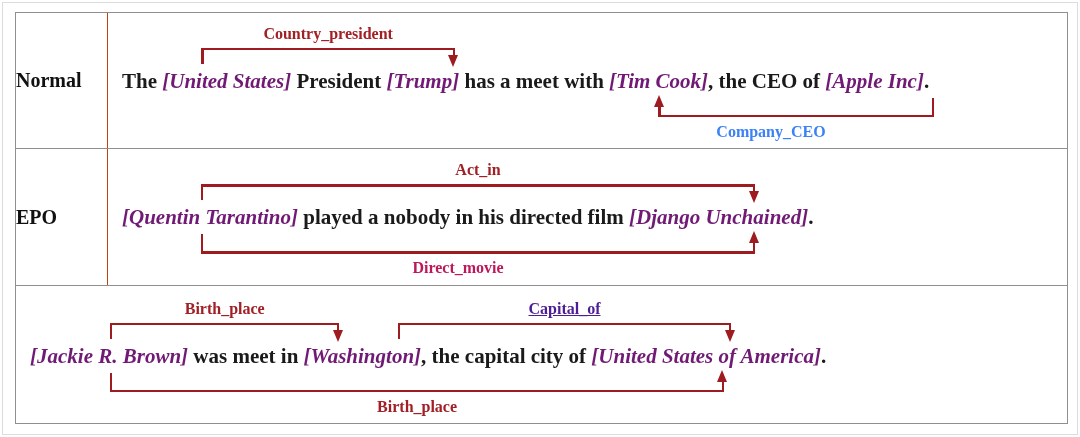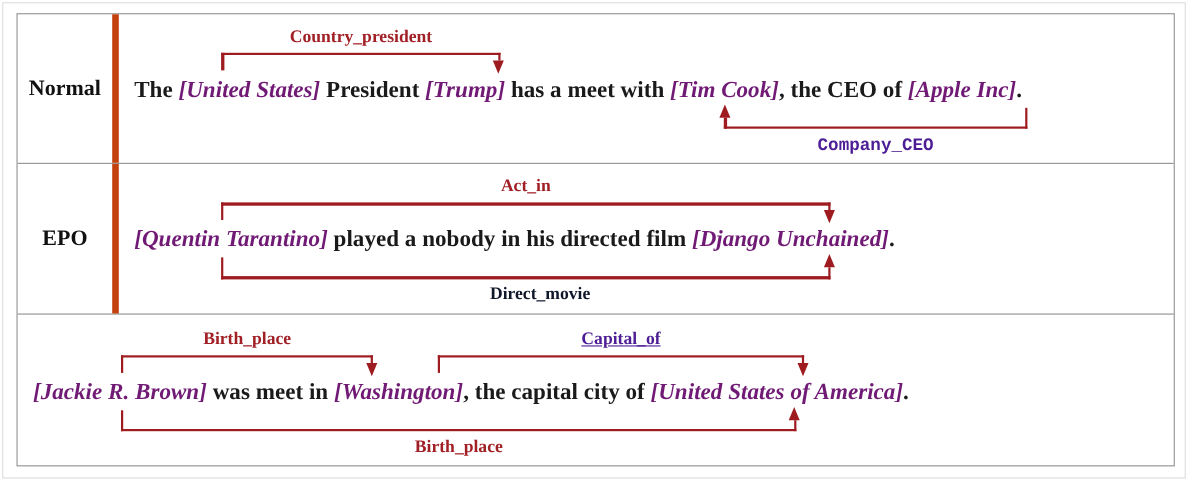--- a/index.html
+++ b/index.html
@@ -36,24 +36,23 @@
   .row {
     display: flex;
     box-sizing: border-box;
     border-bottom: 1px solid #8f8f8f;
   }
   .row:last-child { border-bottom: none; }
   .label-cell {
     width: 92px;
     flex: 0 0 92px;
     box-sizing: border-box;
-    border-right: 6px solid #c2410c;
+    border-right: 1px solid #c2410c;
     display: flex;
     align-items: center;
-    justify-content: center;
   }
   .row-label {
     font-size: 20px;
     font-weight: bold;
     color: #111111;
     white-space: nowrap;
   }
   .content {
     position: relative;
     flex: 1 1 auto;
@@ -102,21 +101,21 @@
             <div class="seg" style="left: 93.0891px; top: 34.5px; width: 2.5px; height: 16px; background: rgb(158, 27, 32);"></div>
             <div class="seg" style="left: 344.695px; top: 34.5px; width: 2.5px; height: 7px; background: rgb(158, 27, 32);"></div>
             <div class="head" style="left: 340.445px; top: 41.5px; border-left: 5.5px solid transparent; border-right: 5.5px solid transparent; border-top: 12px solid rgb(158, 27, 32);"></div>
             <div class="rel-label" style="left: 220.142px; top: 8.5px; color: rgb(161, 32, 38);">Country_president</div>
           </div>
           <div>
             <div class="seg" style="left: 550.009px; top: 101.5px; width: 276.104px; height: 2.5px; background: rgb(158, 27, 32);"></div>
             <div class="seg" style="left: 823.614px; top: 84.5px; width: 2.5px; height: 19.5px; background: rgb(158, 27, 32);"></div>
             <div class="seg" style="left: 550.009px; top: 93.5px; width: 2.5px; height: 10.5px; background: rgb(158, 27, 32);"></div>
             <div class="head" style="left: 545.759px; top: 81.5px; border-left: 5.5px solid transparent; border-right: 5.5px solid transparent; border-bottom: 12px solid rgb(158, 27, 32);"></div>
-            <div class="rel-label" style="left: 688px; top: 106.5px; color: #4c1d95; font-family: Liberation Mono, monospace;">Company_CEO</div>
+            <div class="rel-label" style="left: 663px; top: 106.5px; color: #3b82f6;">Company_CEO</div>
           </div>
         </div>
     </div>
 
     <div class="row" style="height:137px">
       <div class="label-cell">
         <span class="row-label">EPO</span>
       </div>
       <div class="content">
         <div class="sentence"><span class="entity">[Quentin Tarantino]</span><span class="plain"> played a nobody in his directed film </span><span class="entity">[Django Unchained]</span><span class="plain">.</span></div>
@@ -125,21 +124,21 @@
             <div class="seg" style="left: 92.5962px; top: 35px; width: 2.5px; height: 16px; background: rgb(158, 27, 32);"></div>
             <div class="seg" style="left: 644.967px; top: 35px; width: 2.5px; height: 7px; background: rgb(158, 27, 32);"></div>
             <div class="head" style="left: 640.717px; top: 42px; border-left: 5.5px solid transparent; border-right: 5.5px solid transparent; border-top: 12px solid rgb(158, 27, 32);"></div>
             <div class="rel-label" style="left: 370.032px; top: 9px; color: rgb(161, 32, 38);">Act_in</div>
           </div>
           <div>
             <div class="seg" style="left: 92.5962px; top: 102px; width: 554.871px; height: 2.5px; background: rgb(158, 27, 32);"></div>
             <div class="seg" style="left: 92.5962px; top: 85px; width: 2.5px; height: 19.5px; background: rgb(158, 27, 32);"></div>
             <div class="seg" style="left: 644.967px; top: 94px; width: 2.5px; height: 10.5px; background: rgb(158, 27, 32);"></div>
             <div class="head" style="left: 640.717px; top: 82px; border-left: 5.5px solid transparent; border-right: 5.5px solid transparent; border-bottom: 12px solid rgb(158, 27, 32);"></div>
-            <div class="rel-label" style="left: 383px; top: 107px; color: #0f172a; text-align: center;">Direct_movie</div>
+            <div class="rel-label" style="left: 350px; top: 107px; color: #be185d; text-align: center;">Direct_movie</div>
           </div>
         </div>
     </div>
 
     <div class="row" style="height:139px">
       <div class="content">
         <div class="sentence"><span class="entity">[Jackie R. Brown]</span><span class="plain"> was meet in </span><span class="entity">[Washington]</span><span class="plain">, the capital city of </span><span class="entity">[United States of America]</span><span class="plain">.</span></div>
       <div>
             <div class="seg" style="left: 93.9297px; top: 36.5px; width: 229.555px; height: 2.5px; background: rgb(158, 27, 32);"></div>
             <div class="seg" style="left: 93.9297px; top: 36.5px; width: 2.5px; height: 16px; background: rgb(158, 27, 32);"></div>

